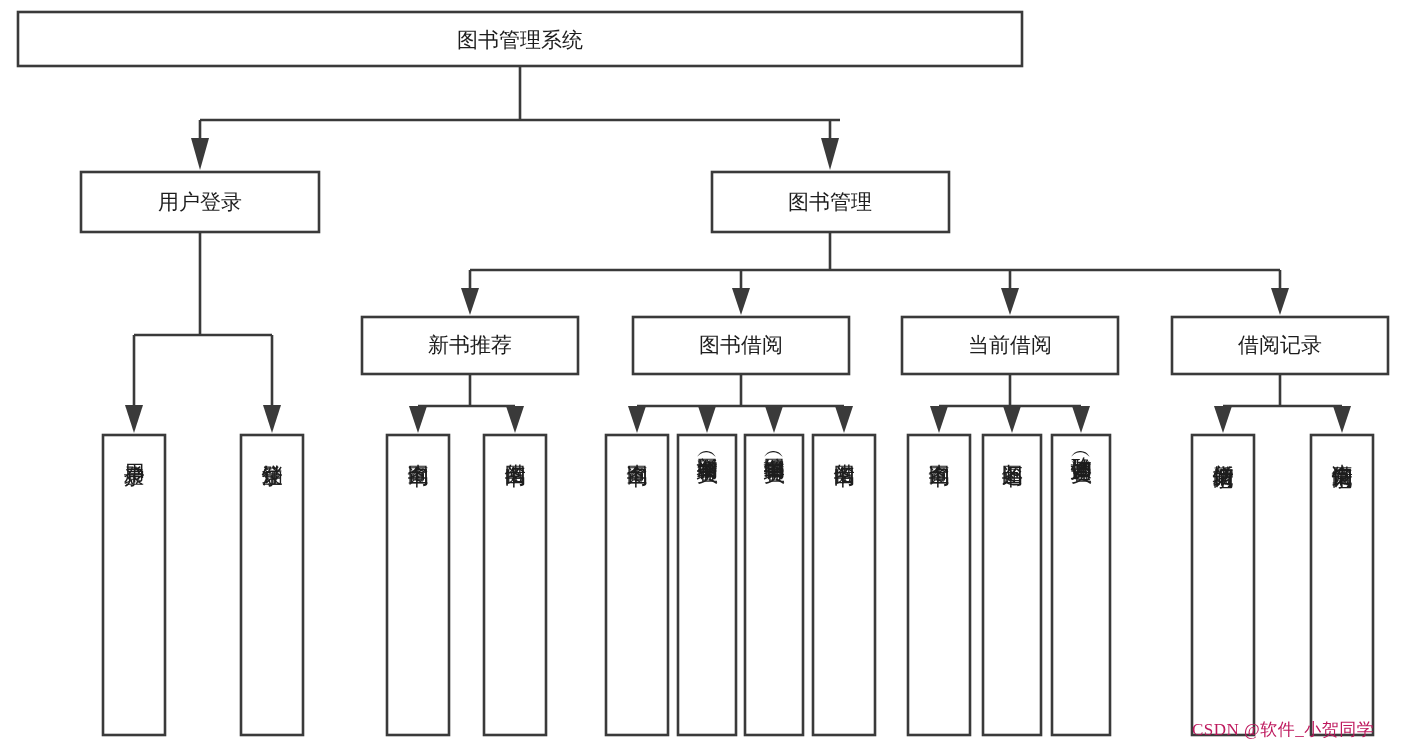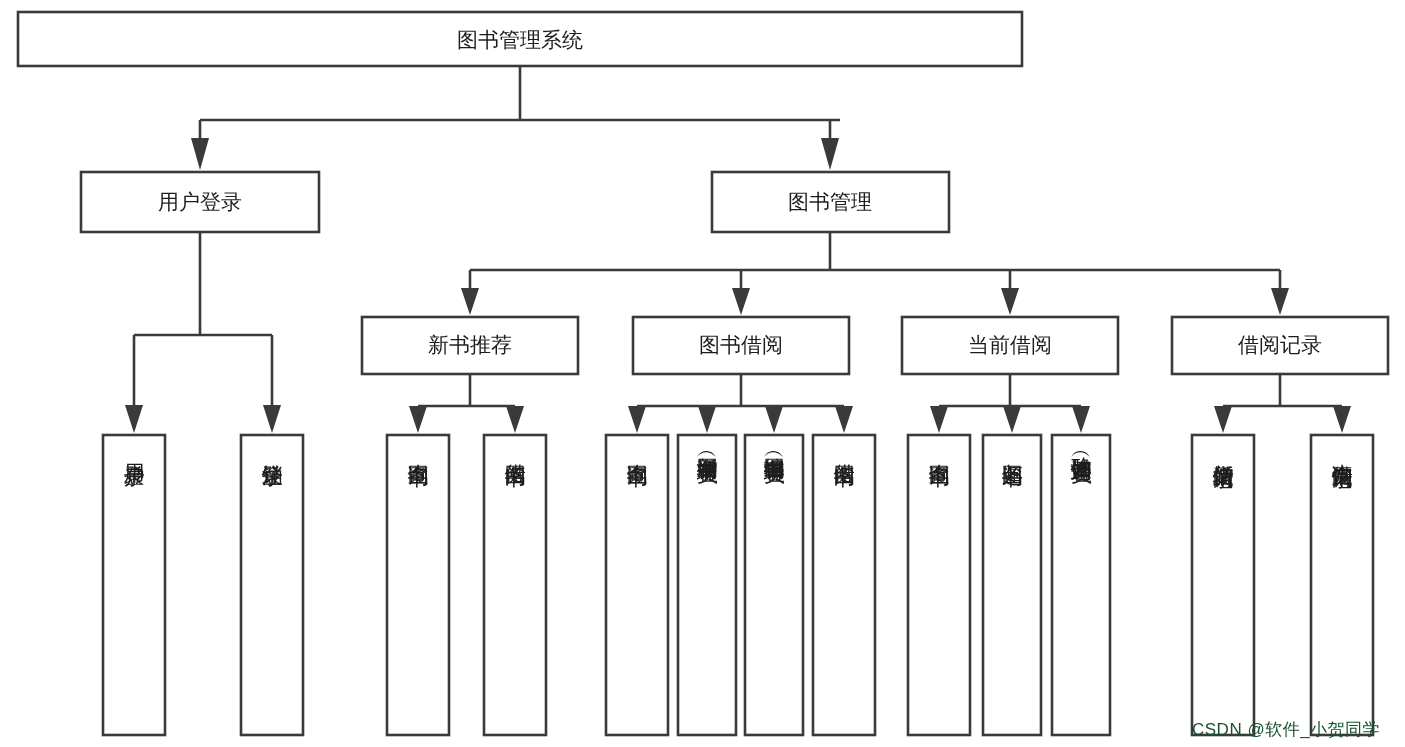--- a/index.html
+++ b/index.html
@@ -63,23 +63,23 @@
     pointer-events: none;
   }
   .vlabel-wrap {
     position: absolute;
     display: flex;
     align-items: flex-start;
     justify-content: center;
   }
   .watermark {
     position: absolute;
-    font-family: Liberation Sans, sans-serif;
+    font-family: Liberation Serif, serif;
     font-size: 17px;
-    color: #14532d;
+    color: #be185d;
     white-space: nowrap;
     letter-spacing: 0.5px;
   }
 </style>
 </head>
 <body>
 
 <div id="diagram-root">
 
   <svg class="flow-svg" viewBox="0 0 1405 747">

